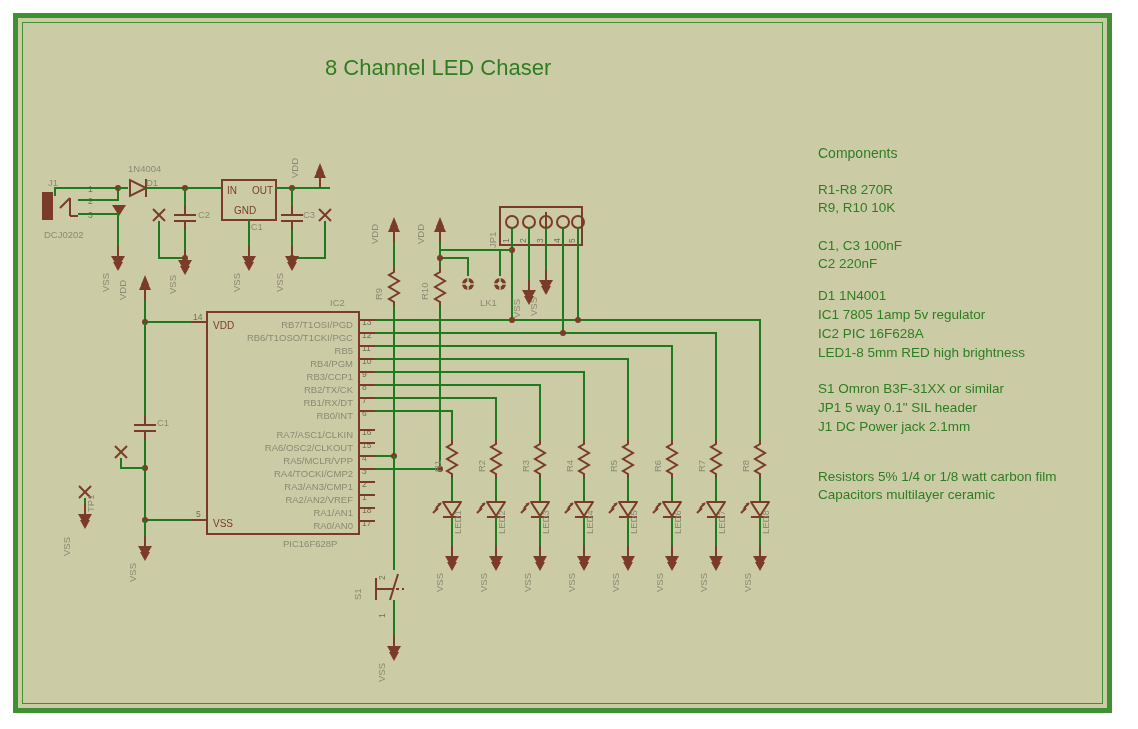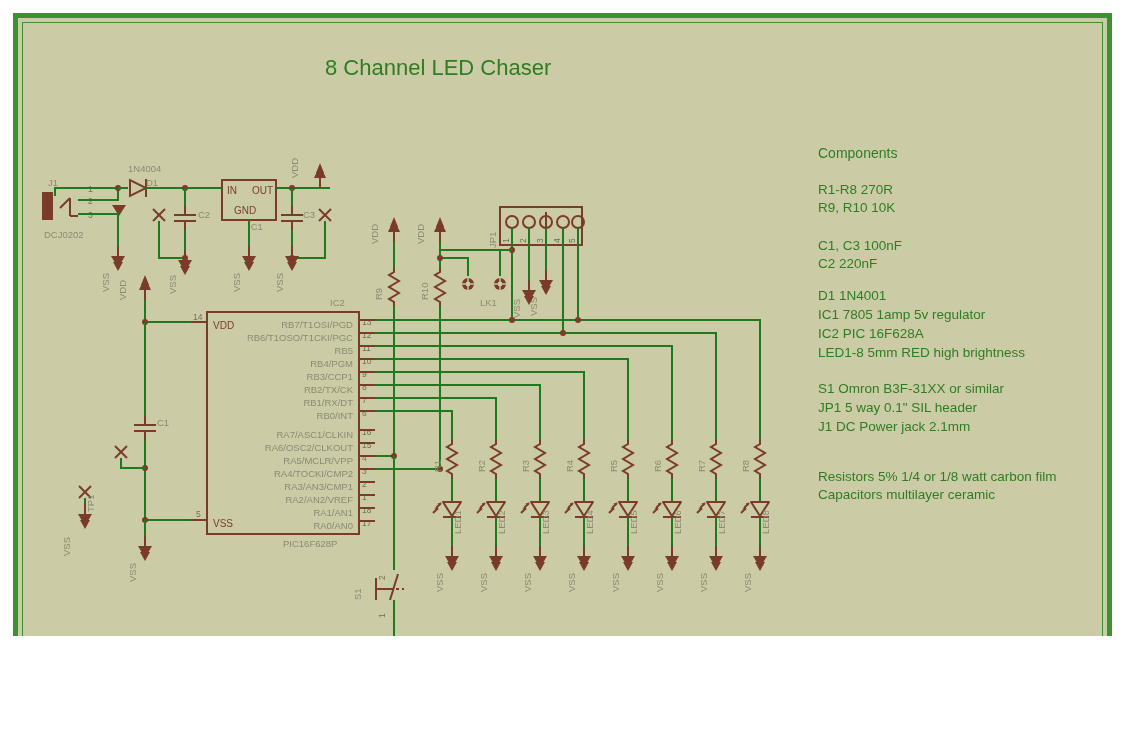--- a/index.html
+++ b/index.html
@@ -1,18 +1,18 @@
 <!DOCTYPE html>
 <html><head>
 <meta charset="utf-8">
 <title>8 Channel LED Chaser</title>
 <style>
   html,body{margin:0;padding:0;background:#ffffff;}
   body{width:1138px;height:729px;font-family:"Liberation Sans",sans-serif;}
-  #sheet{position:relative;width:1138px;height:636px;background:#ffffff;overflow:hidden;}
+  #sheet{position:relative;width:1138px;height:729px;background:#ffffff;overflow:hidden;}
   
   #frame{position:absolute;left:13px;top:13px;width:1099px;height:700px;
          background:#cbcca6;border:5px solid #3f8f33;box-sizing:border-box;}
   #inner{position:absolute;left:22px;top:22px;width:1081px;height:682px;
          border:1px solid #3f8f33;box-sizing:border-box;pointer-events:none;}
   svg#art{position:absolute;left:0;top:0;width:1138px;height:729px;}
   .ttl{fill:#2e7d23;font-family:"Liberation Sans",sans-serif;font-size:22px;}
   .comp{fill:#2e7d23;font-family:"Liberation Sans",sans-serif;font-size:13.5px;}
   .comph{fill:#2e7d23;font-family:"Liberation Sans",sans-serif;font-size:14px;}
   .pin{fill:#8a8a72;font-family:"Liberation Sans",sans-serif;font-size:9.5px;}

